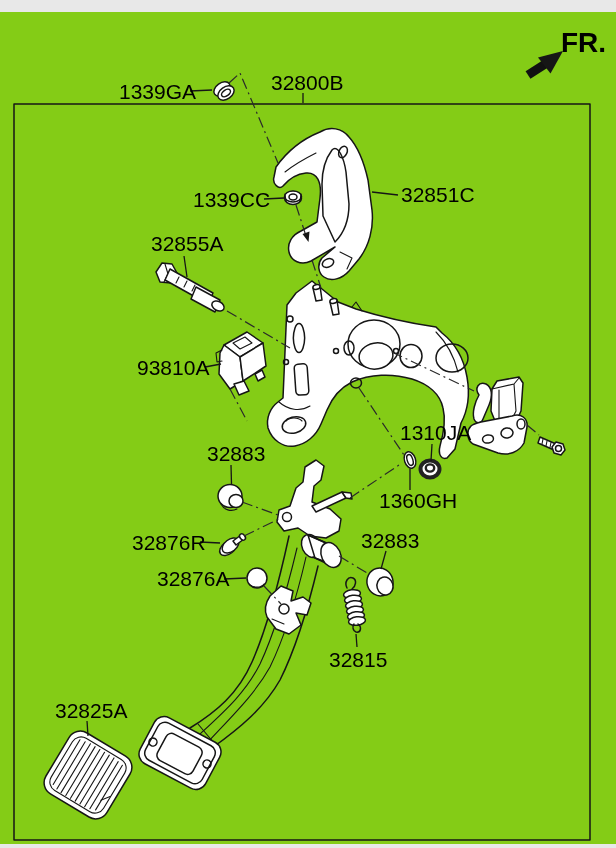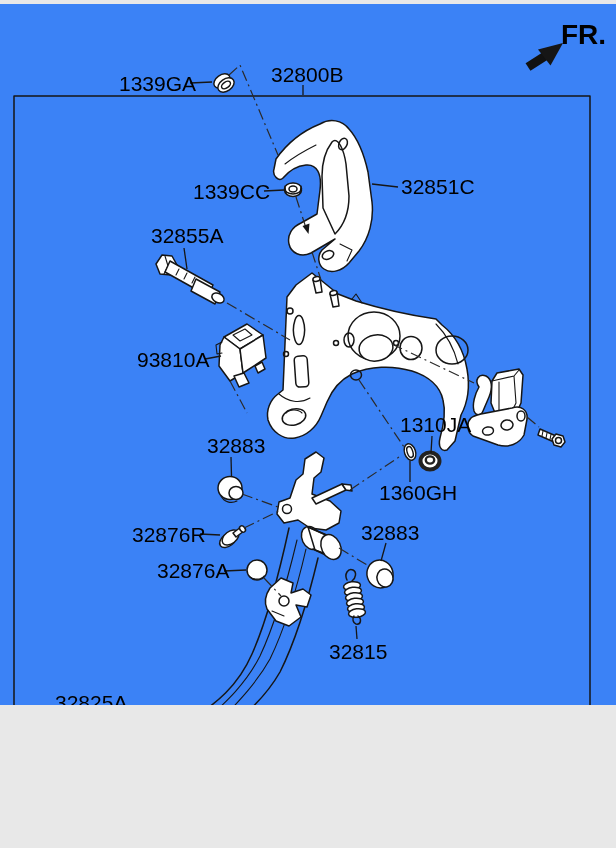--- a/index.html
+++ b/index.html
@@ -1,16 +1,16 @@
 <!DOCTYPE html>
 <html><head>
 <meta charset="utf-8">
 <style>
   html,body{margin:0;padding:0;background:#e8e8e8;}
-  .stage{position:relative;width:616px;height:701px;background:#3b82f6;margin:4px auto;
+  .stage{position:relative;width:616px;height:832px;background:#84cc16;margin:12px auto;
          font-family:"Liberation Sans",sans-serif;overflow:hidden;}
   svg{position:absolute;left:0;top:0;}
   .ln{stroke:#161616;fill:none;stroke-width:1.5;stroke-linejoin:round;stroke-linecap:round;}
   .fw{fill:#ffffff;}
   .thin{stroke-width:1.1;}
   .axis{stroke:#2a2a2a;stroke-width:1.2;stroke-dasharray:11 4 2 4;fill:none;}
   .leader{stroke:#161616;stroke-width:1.3;fill:none;}
   .pn{font-family:"Liberation Sans",sans-serif;font-size:21px;fill:#000;}
   .fr{font-family:"Liberation Sans",sans-serif;font-size:28px;font-weight:bold;fill:#000;}
   .solid{fill:#161616;stroke:none;}

